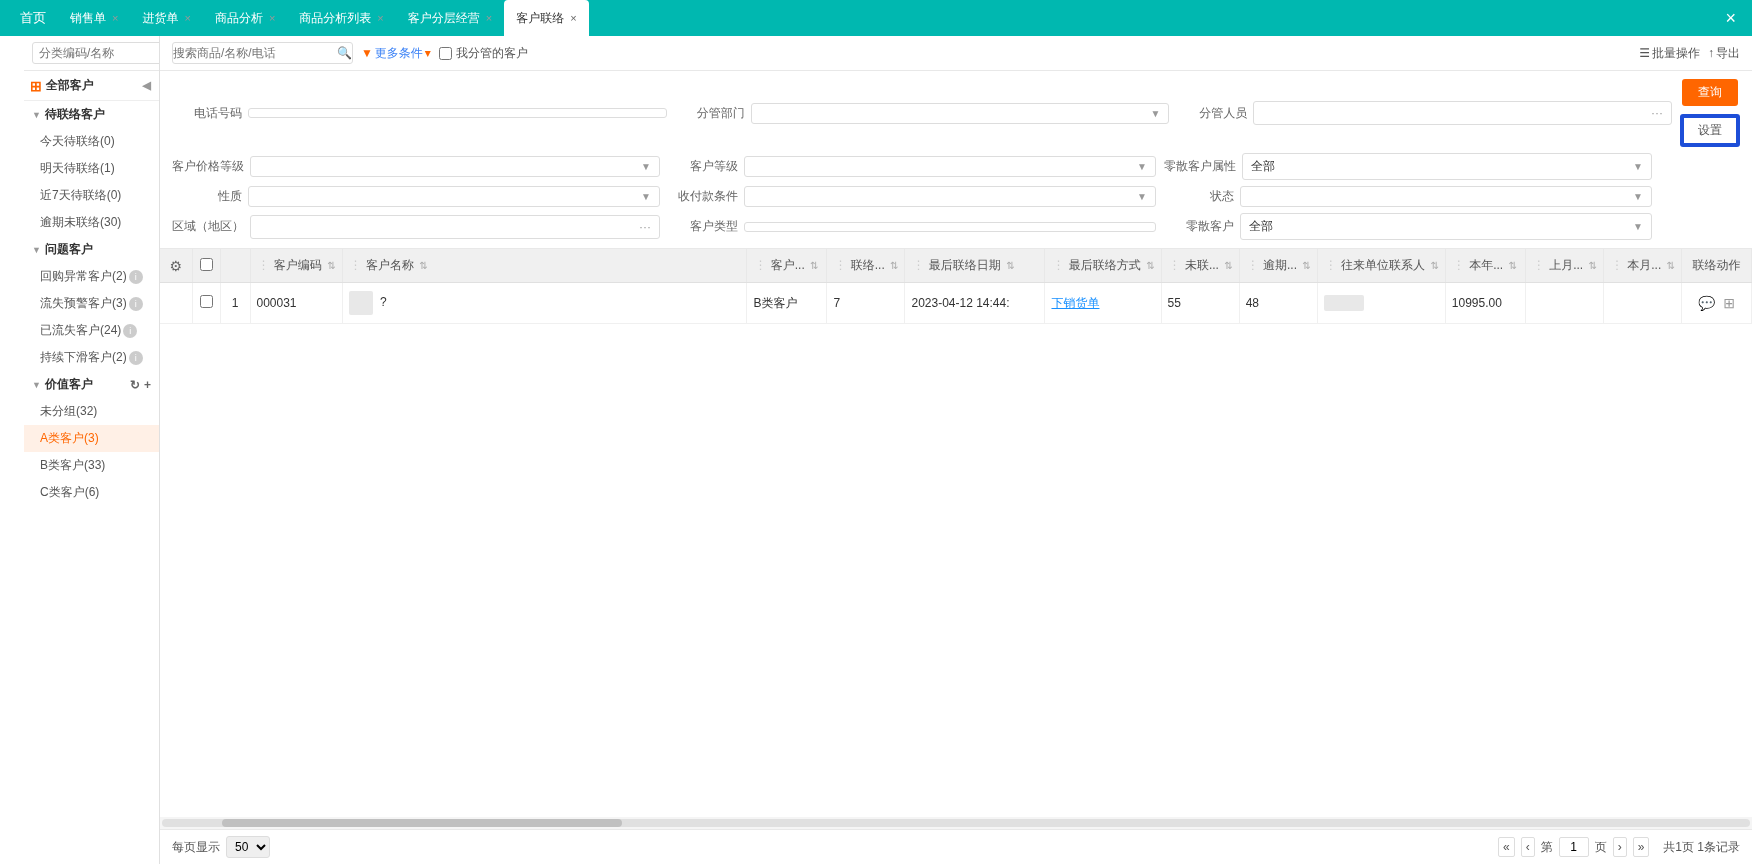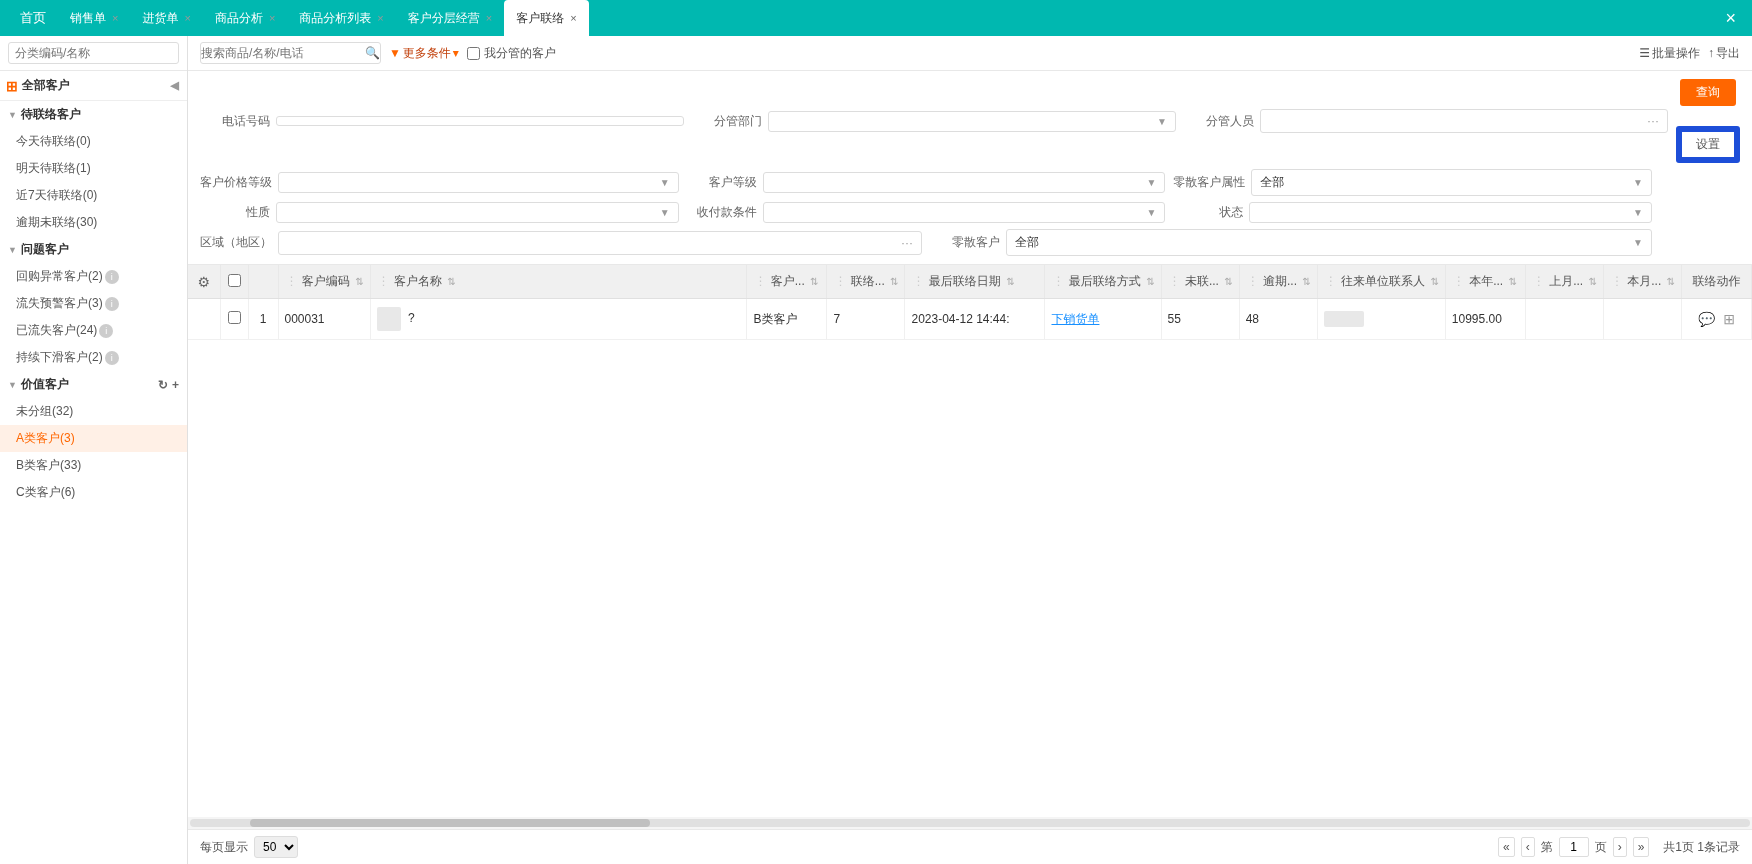--- a/index.html
+++ b/index.html
@@ -11,21 +11,21 @@
     .top-nav .nav-item.active { background: white; color: #333; border-radius: 4px 4px 0 0; }
     .top-nav .nav-item .close-x { margin-left: 6px; color: #999; font-size: 11px; }
     .top-nav .nav-item.active .close-x { color: #666; }
     .top-nav .home { color: white; font-size: 13px; padding: 0 12px; cursor: pointer; }
     .top-nav-close { margin-left: auto; color: white; font-size: 18px; cursor: pointer; padding: 0 8px; }
 
     
     .main { display: flex; height: calc(864px - 36px); }
 
     
-    .sidebar { width: 188px; background: white; border-right: 1px solid #e0e0e0; display: flex; flex-direction: column; overflow-y: auto; flex-shrink: 0; }
+    .sidebar { width: 160px; background: white; border-right: 1px solid #e0e0e0; display: flex; flex-direction: column; overflow-y: auto; flex-shrink: 0; padding-left: 24px; }
     .sidebar-search { padding: 6px 8px; border-bottom: 1px solid #e8e8e8; display: flex; align-items: center; gap: 4px; }
     .sidebar-search input { flex: 1; border: 1px solid #ddd; border-radius: 3px; padding: 3px 6px; font-size: 12px; outline: none; }
     .all-customers-title { display: flex; align-items: center; justify-content: space-between; padding: 6px 8px 6px 6px; font-weight: bold; font-size: 13px; color: #333; border-bottom: 1px solid #eee; }
     .sidebar-item { padding: 5px 8px 5px 16px; color: #555; cursor: pointer; font-size: 12px; white-space: nowrap; overflow: hidden; text-overflow: ellipsis; }
     .sidebar-item.active { background: #fff0e6; color: #f60; }
     .sidebar-sub-title { padding: 5px 8px 5px 8px; font-weight: bold; color: #333; font-size: 12px; display: flex; align-items: center; gap: 4px; cursor: pointer; }
     .sidebar-sub-title .arrow { font-size: 9px; color: #999; }
     .info-icon { display: inline-block; width: 14px; height: 14px; border-radius: 50%; background: #ccc; color: white; text-align: center; line-height: 14px; font-size: 9px; margin-left: 2px; }
 
     
@@ -44,22 +44,22 @@
     
     .filter-panel { background: white; padding: 8px 12px; border-bottom: 1px solid #e8e8e8; flex-shrink: 0; }
     .filter-row { display: flex; align-items: center; gap: 8px; margin-bottom: 6px; }
     .filter-row:last-child { margin-bottom: 0; }
     .filter-item { display: flex; align-items: center; gap: 6px; flex: 1; }
     .filter-label { color: #666; font-size: 12px; white-space: nowrap; min-width: 70px; text-align: right; }
     .filter-input { flex: 1; border: 1px solid #ddd; border-radius: 3px; padding: 4px 8px; font-size: 12px; color: #333; display: flex; align-items: center; justify-content: space-between; cursor: pointer; background: white; min-width: 0; }
     .filter-input .arrow-down { color: #999; font-size: 10px; }
     .filter-input-dots { flex: 1; border: 1px solid #ddd; border-radius: 3px; padding: 4px 8px; font-size: 12px; color: #999; display: flex; align-items: center; justify-content: flex-end; cursor: pointer; background: white; }
     .btn-query { background: #f60; color: white; border: none; border-radius: 3px; padding: 5px 16px; cursor: pointer; font-size: 12px; }
-    .btn-setting { background: white; color: #555; border: 6px solid #1d4ed8; border-radius: 3px; padding: 4px 14px; cursor: pointer; font-size: 12px; margin-top: 4px; }
-    .filter-actions { display: flex; flex-direction: column; align-items: center; gap: 16px; }
+    .btn-setting { background: white; color: #555; border: 4px solid #1d4ed8; border-radius: 3px; padding: 4px 14px; cursor: pointer; font-size: 12px; margin-top: 4px; }
+    .filter-actions { display: flex; flex-direction: column; align-items: center; gap: 4px; }
 
     
     .table-area { flex: 1; overflow: auto; background: white; margin: 0; }
     table { width: 100%; border-collapse: collapse; font-size: 12px; }
     thead tr { background: #f0f0f0; }
     th { padding: 8px 6px; text-align: left; color: #555; font-weight: normal; border-bottom: 1px solid #e0e0e0; border-right: 1px solid #e8e8e8; white-space: nowrap; position: sticky; top: 0; background: #f0f0f0; z-index: 1; }
     td { padding: 8px 6px; border-bottom: 1px solid #f0f0f0; border-right: 1px solid #f0f0f0; color: #333; }
     .col-settings { width: 32px; text-align: center; }
     .col-check { width: 28px; text-align: center; }
     .col-num { width: 30px; text-align: center; }
@@ -199,21 +199,21 @@
 
   <div class="content">
 
     <div class="toolbar">
       <div class="toolbar-search">
         <input type="text" style="width: 160px;" placeholder="搜索商品/名称/电话">
         <span style="color:#aaa;cursor:pointer;">🔍</span>
       </div>
       <div class="filter-btn">
         <span style="color:#f60;">▼</span>
-        <span style="color:#c2410c;">更多条件</span>
+        <span style="color:#3b82f6;">更多条件</span>
         <span style="color:#f60;">▾</span>
       </div>
       <div class="my-customers">
         <input type="checkbox" style="">
         <span>我分管的客户</span>
       </div>
       <div class="toolbar-right">
         <div class="btn-batch">
           <span>☰</span>
           <span>批量操作</span>
@@ -301,20 +301,24 @@
         </div>
         <div style="width:80px;"></div>
       </div>
 
       <div class="filter-row">
         <div class="filter-item">
           <span class="filter-label">区域（地区）</span>
           <div class="filter-input-dots" style="min-width:200px;">
             <span>···</span>
           </div>
+        </div>
+        <div class="filter-item">
+          <span class="filter-label">客户类型</span>
+          <div class="filter-input" style="min-width:200px;"></div>
         </div>
         <div class="filter-item">
           <span class="filter-label">零散客户</span>
           <div class="filter-input" style="flex:1;">
             <span>全部</span>
             <span class="arrow-down">▼</span>
           </div>
         </div>
         <div style="width:80px;"></div>
       </div>

